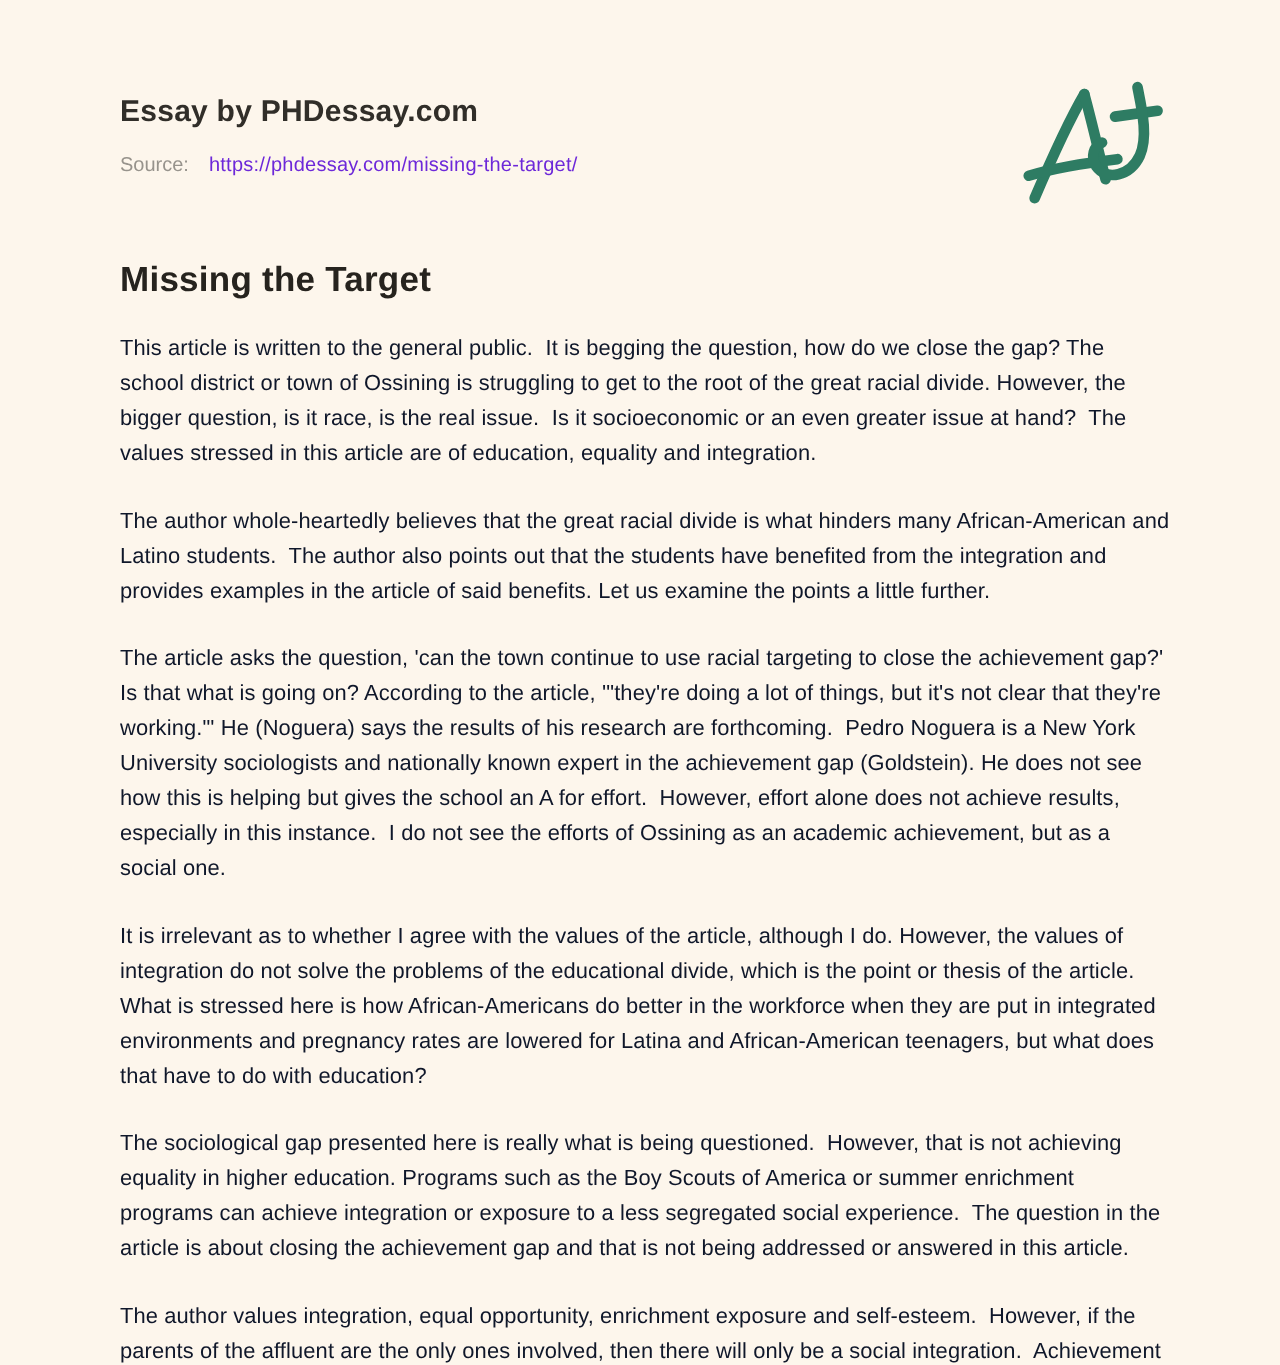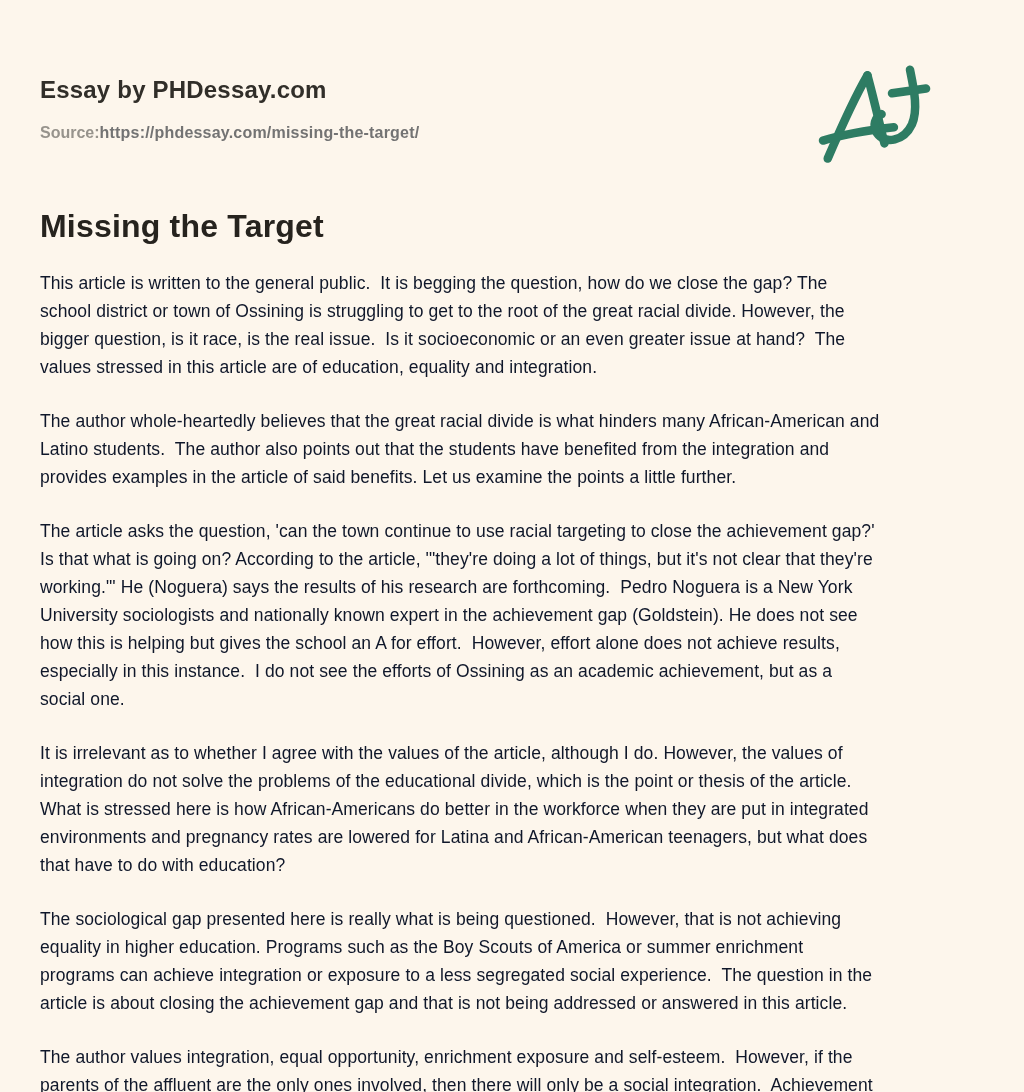--- a/index.html
+++ b/index.html
@@ -9,54 +9,53 @@
     height: 1092px;
     overflow: hidden;
     background: #fdf6ec;
     font-family: "Liberation Sans", sans-serif;
   }
   .page {
     position: relative;
     width: 1024px;
     height: 1080px;
     box-sizing: border-box;
-    padding: 76px 88px 0 40px;
+    padding: 76px 88px 0 96px;
   }
   .site-header-title {
     margin: 0 0 20px 0;
     font-size: 24px;
     font-weight: 700;
     letter-spacing: 0.2px;
     color: #312e29;
   }
   .source-row {
     font-size: 16px;
     color: #97938c;
   }
   .source-row .source-label {
-    margin-right: 0;
-    font-weight: bold;
+    margin-right: 16px;
   }
   .source-row a {
-    color: #737373;
-    font-weight: 700;
+    color: #6d28d9;
+    font-weight: 400;
     text-decoration: none;
     letter-spacing: 0.2px;
   }
   .logo {
     position: absolute;
     top: 64px;
     right: 90px;
     width: 118px;
     height: 104px;
   }
   .logo svg { width: 100%; height: 100%; }
   .article-title {
     margin: 66px 0 24px 0;
-    font-size: 32px;
+    font-size: 28px;
     font-weight: 700;
     letter-spacing: 0.2px;
     color: #26231e;
   }
   .essay p {
     margin: 0 0 26px 0;
     max-width: 842px;
     font-size: 17.5px;
     line-height: 28px;
     color: #0f172a;

